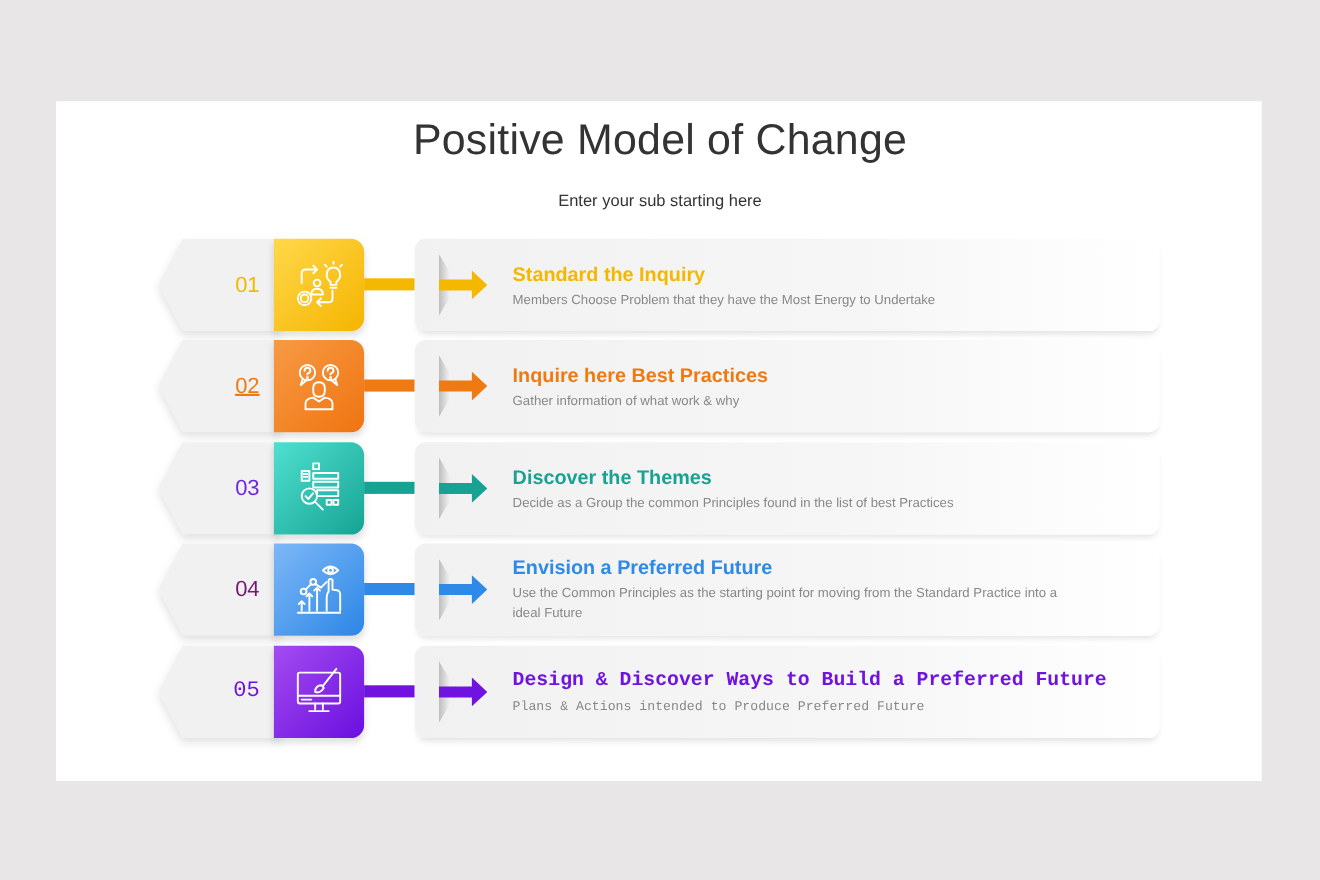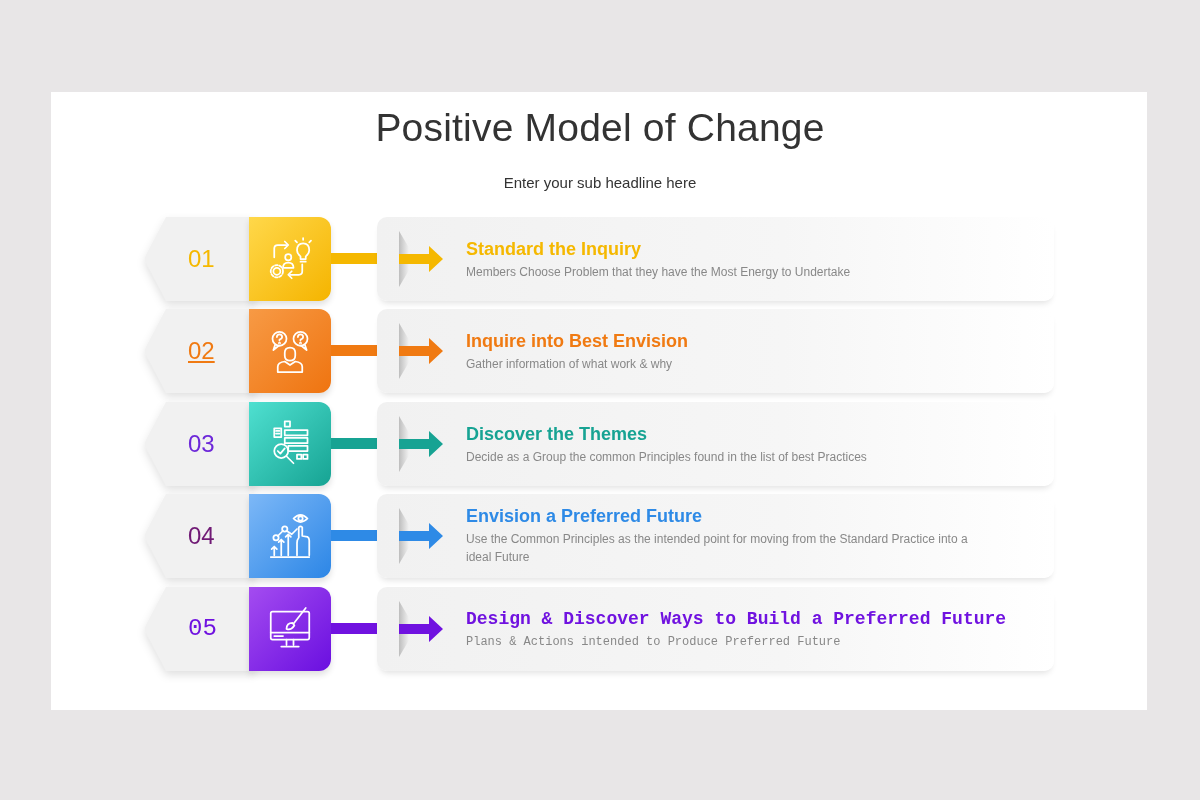--- a/index.html
+++ b/index.html
@@ -3,35 +3,35 @@
 <meta charset="utf-8">
 <style>
   html, body { margin:0; padding:0; }
   body { width:1200px; height:800px; background:#e8e6e7; position:relative; overflow:hidden; font-family:"Liberation Sans", sans-serif; }
   .slide { position:absolute; left:51px; top:92px; width:1096px; height:618px; background:#ffffff; }
   .title { position:absolute; left:0; width:1200px; top:106px; text-align:center; font-size:39px; color:#333333; font-family:"Liberation Sans", sans-serif; letter-spacing:0.2px; }
   .subtitle { position:absolute; left:0; width:1200px; top:174px; text-align:center; font-size:15px; color:#333333; }
   .step { position:absolute; left:144px; width:910px; height:84px; }
   .tab { position:absolute; left:0; top:0; width:110px; height:84px; }
   .tab svg { position:absolute; left:0; top:0; filter:drop-shadow(0 4px 4px rgba(0,0,0,0.12)); }
-  .num { position:absolute; left:44px; top:0; width:60px; line-height:84px; text-align:left; font-size:24px; }
+  .num { position:absolute; left:32px; top:0; width:60px; line-height:84px; text-align:right; font-size:20px; }
   .iconbox { position:absolute; left:105px; top:0; width:82px; height:84px; border-radius:0 12px 12px 0; box-shadow:0 4px 6px rgba(0,0,0,0.12); display:flex; align-items:center; justify-content:center; }
   .connector { position:absolute; left:187px; top:36px; width:46px; height:11px; }
   .card { position:absolute; left:233px; top:0; width:677px; height:84px; border-radius:10px; background:linear-gradient(90deg,#f1f1f1 0%,#f6f6f6 60%,#ffffff 100%); box-shadow:0 5px 6px -3px rgba(0,0,0,0.12); }
   .flap { position:absolute; left:22px; top:14px; width:10px; height:56px; background:linear-gradient(90deg,#bdbdbd,#f2f2f2); clip-path:polygon(0 0,100% 30%,100% 70%,0 100%); }
   .arrow { position:absolute; left:22px; top:29px; }
   .ctitle { position:absolute; left:89px; top:22px; font-size:18px; font-weight:bold; white-space:nowrap; }
   .cdesc { position:absolute; left:89px; top:46px; width:520px; font-size:12px; line-height:18px; color:#888888; }
 </style>
 </head>
 <body>
 
 <div class="slide"></div>
 <div class="title">Positive Model of Change</div>
-<div class="subtitle">Enter your sub headline here</div>
+<div class="subtitle">Enter your sub starting here</div>
 
 <div id="steps">
     <div class="step" style="top: 217px;">
     <div class="tab">
       <svg width="110" height="84" viewBox="0 0 110 84">
           <path d="M22 0 H110 V84 H22 L2 46 Q0 42 2 38 Z" fill="#f1f1f1"></path>
         </svg>
       <div class="num" style="color: rgb(245, 184, 0);">01</div>
     </div>
     <div class="iconbox" style="background: linear-gradient(135deg, rgb(255, 216, 74), rgb(245, 180, 0));">
@@ -79,21 +79,21 @@
           <path d="M26 34 Q26 28 32 28 Q38 28 38 34 V37 Q38 43 32 43 Q26 43 26 37 Z"></path>
           <path d="M18 56 V50 Q18 45 26 44 L32 48 L38 44 Q46 45 46 50 V56 Z"></path>
         </svg>
       </div>
     <div class="connector" style="background: rgb(240, 122, 18);"></div>
     <div class="card">
       <div class="flap"></div>
       <svg class="arrow" width="44" height="26" viewBox="0 0 44 26" fill="#f07a12">
           <path d="M0 8 H30 V0 L44 13 L30 26 V18 H0 Z"></path>
         </svg>
-      <div class="ctitle" style="color: rgb(240, 122, 18);">Inquire into Best Envision</div>
+      <div class="ctitle" style="color: rgb(240, 122, 18);">Inquire here Best Practices</div>
       <div class="cdesc">Gather information of what work &amp; why</div>
     </div>
   </div>
     <div class="step" style="top: 402px;">
     <div class="tab">
       <svg width="110" height="84" viewBox="0 0 110 84">
           <path d="M22 0 H110 V84 H22 L2 46 Q0 42 2 38 Z" fill="#f1f1f1"></path>
         </svg>
       <div class="num" style="color: #6d28d9;">03</div>
     </div>
@@ -143,21 +143,21 @@
           <path d="M40 54 V40 Q40 36 42 34 V22 Q44 20 46 22 V32 L52 33 Q54 34 54 37 V54"></path>
         </svg>
       </div>
     <div class="connector" style="background: rgb(46, 138, 230);"></div>
     <div class="card">
       <div class="flap"></div>
       <svg class="arrow" width="44" height="26" viewBox="0 0 44 26" fill="#2e8ae6">
           <path d="M0 8 H30 V0 L44 13 L30 26 V18 H0 Z"></path>
         </svg>
       <div class="ctitle" style="color: rgb(46, 138, 230); top: 12px;">Envision a Preferred Future</div>
-      <div class="cdesc" style="top: 36px;">Use the Common Principles as the intended point for moving from the Standard Practice into a ideal Future</div>
+      <div class="cdesc" style="top: 36px;">Use the Common Principles as the starting point for moving from the Standard Practice into a ideal Future</div>
     </div>
   </div>
     <div class="step" style="top: 587px; font-family: Liberation Mono, monospace;">
     <div class="tab">
       <svg width="110" height="84" viewBox="0 0 110 84">
           <path d="M22 0 H110 V84 H22 L2 46 Q0 42 2 38 Z" fill="#f1f1f1"></path>
         </svg>
       <div class="num" style="color: rgb(112, 18, 224);">05</div>
     </div>
     <div class="iconbox" style="background: linear-gradient(135deg, rgb(164, 76, 240), rgb(106, 15, 224));">

